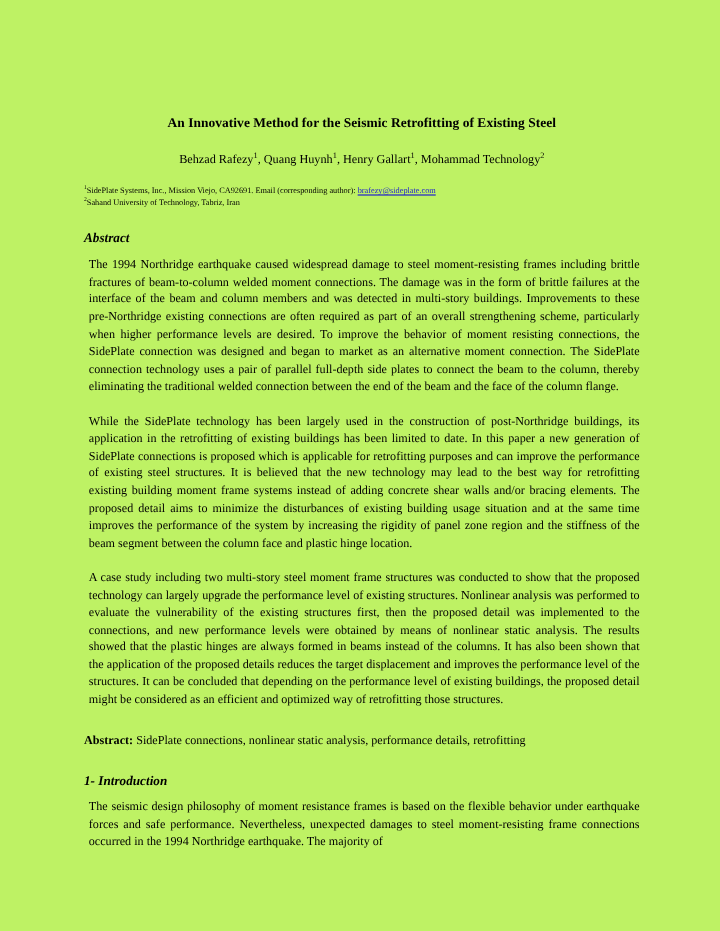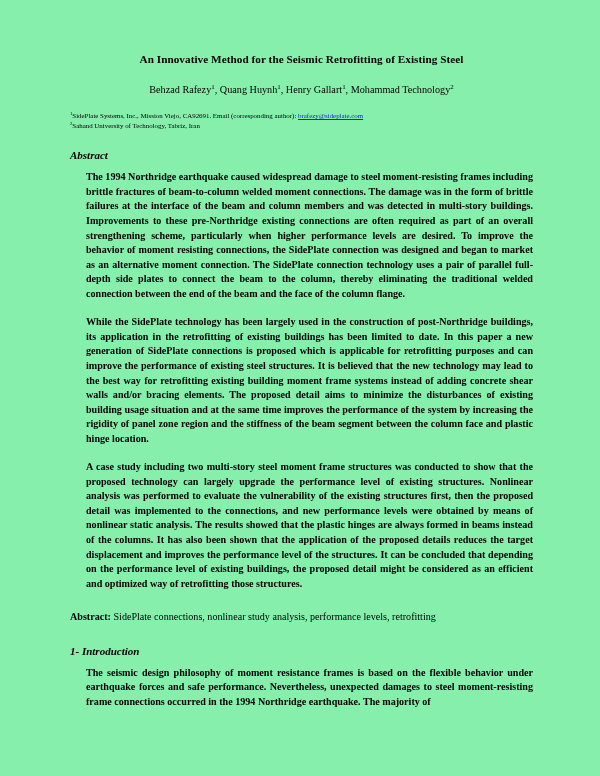--- a/index.html
+++ b/index.html
@@ -11,23 +11,23 @@
     width: 600px;
     height: 776px;
     font-family: "Liberation Serif", "DejaVu Serif", serif;
     color: #000000;
     -webkit-font-smoothing: antialiased;
   }
   .page {
     position: relative;
     width: 600px;
     height: 776px;
-    background: #86efac;
+    background: #bef264;
     box-sizing: border-box;
-    padding: 52px 67px 0 70px;
+    padding: 96px 67px 0 70px;
     overflow: hidden;
   }
   .title {
     font-size: 11.2px;
     font-weight: bold;
     line-height: 14.2px;
     text-align: center;
     margin: 0 14px 0 14px;
     letter-spacing: 0.05px;
   }
@@ -67,23 +67,22 @@
     font-style: italic;
   }
   h2.section.intro {
     margin-top: 19px;
   }
   p.body {
     font-size: 10.1px;
     line-height: 14.55px;
     text-align: justify;
     text-justify: inter-word;
-    margin: 9px 0 0 16px;
+    margin: 9px 0 0 4px;
     hyphens: none;
-    font-weight: bold;
   }
   p.body.first {
     margin-top: 8px;
   }
   p.keywords {
     font-size: 10.1px;
     line-height: 14.5px;
     margin: 19px 0 0 0;
     text-align: left;
   }
@@ -110,19 +109,19 @@
       <a class="email" href="#">brafezy@sideplate.com</a></span>
     <span class="affil-line"><sup>2</sup><span>Sahand University of Technology, Tabriz, Iran</span></span>
   </div>
 
   <h2 class="section">Abstract</h2>
 
   <p class="body first">The 1994 Northridge earthquake caused widespread damage to steel moment-resisting frames including brittle fractures of beam-to-column welded moment connections. The damage was in the form of brittle failures at the interface of the beam and column members and was detected in multi-story buildings. Improvements to these pre-Northridge existing connections are often required as part of an overall strengthening scheme, particularly when higher performance levels are desired. To improve the behavior of moment resisting connections, the SidePlate connection was designed and began to market as an alternative moment connection. The SidePlate connection technology uses a pair of parallel full-depth side plates to connect the beam to the column, thereby eliminating the traditional welded connection between the end of the beam and the face of the column flange.</p>
   <p class="body tight">While the SidePlate technology has been largely used in the construction of post-Northridge buildings, its application in the retrofitting of existing buildings has been limited to date. In this paper a new generation of SidePlate connections is proposed which is applicable for retrofitting purposes and can improve the performance of existing steel structures. It is believed that the new technology may lead to the best way for retrofitting existing building moment frame systems instead of adding concrete shear walls and/or bracing elements. The proposed detail aims to minimize the disturbances of existing building usage situation and at the same time improves the performance of the system by increasing the rigidity of panel zone region and the stiffness of the beam segment between the column face and plastic hinge location.</p>
   <p class="body tight">A case study including two multi-story steel moment frame structures was conducted to show that the proposed technology can largely upgrade the performance level of existing structures. Nonlinear analysis was performed to evaluate the vulnerability of the existing structures first, then the proposed detail was implemented to the connections, and new performance levels were obtained by means of nonlinear static analysis. The results showed that the plastic hinges are always formed in beams instead of the columns. It has also been shown that the application of the proposed details reduces the target displacement and improves the performance level of the structures. It can be concluded that depending on the performance level of existing buildings, the proposed detail might be considered as an efficient and optimized way of retrofitting those structures.</p>
 
-  <p class="keywords"><span class="kw-label">Abstract:</span><span> SidePlate connections, nonlinear study analysis, performance levels, retrofitting</span></p>
+  <p class="keywords"><span class="kw-label">Abstract:</span><span> SidePlate connections, nonlinear static analysis, performance details, retrofitting</span></p>
 
   <h2 class="section intro">1- Introduction</h2>
 
   <p class="body first">The seismic design philosophy of moment resistance frames is based on the flexible behavior under earthquake forces and safe performance. Nevertheless, unexpected damages to steel moment-resisting frame connections occurred in the 1994 Northridge earthquake. The majority of</p>
 
 </div>
 
 </body></html>

